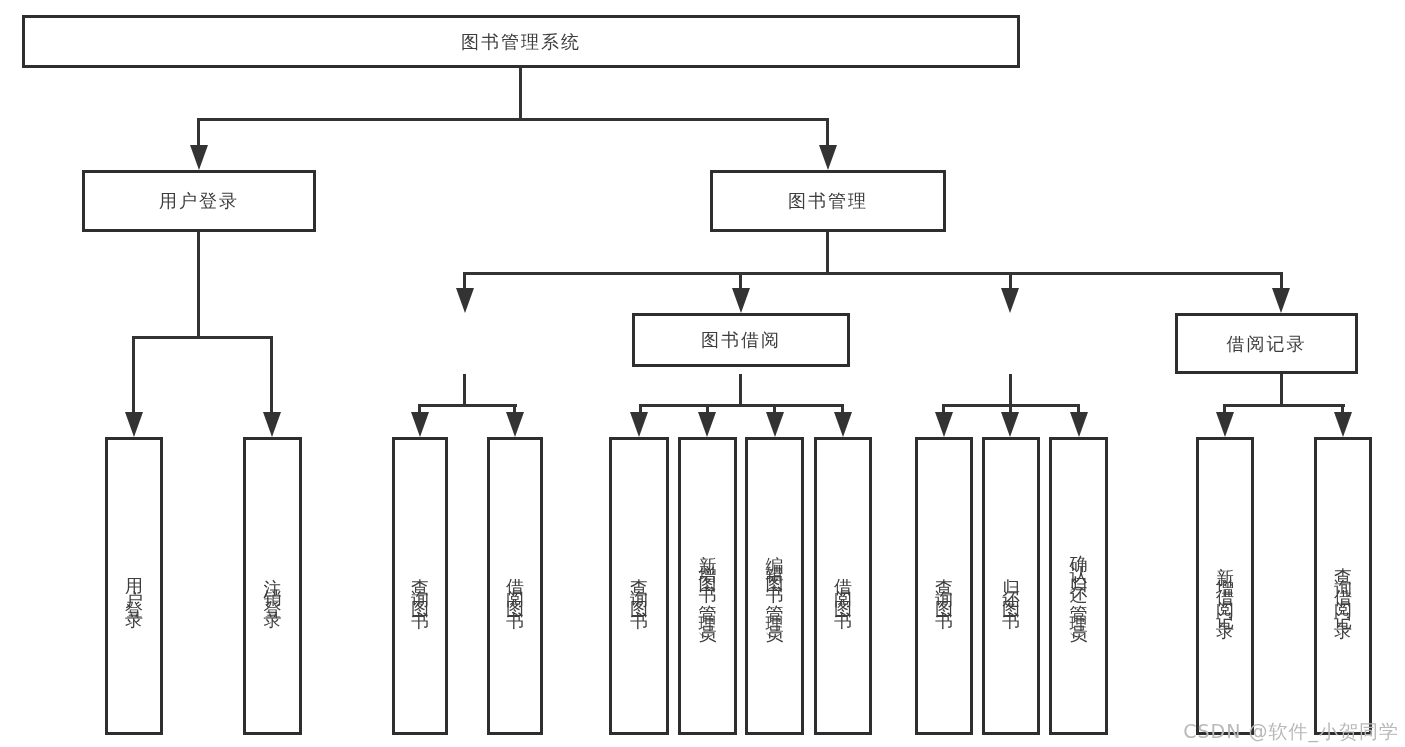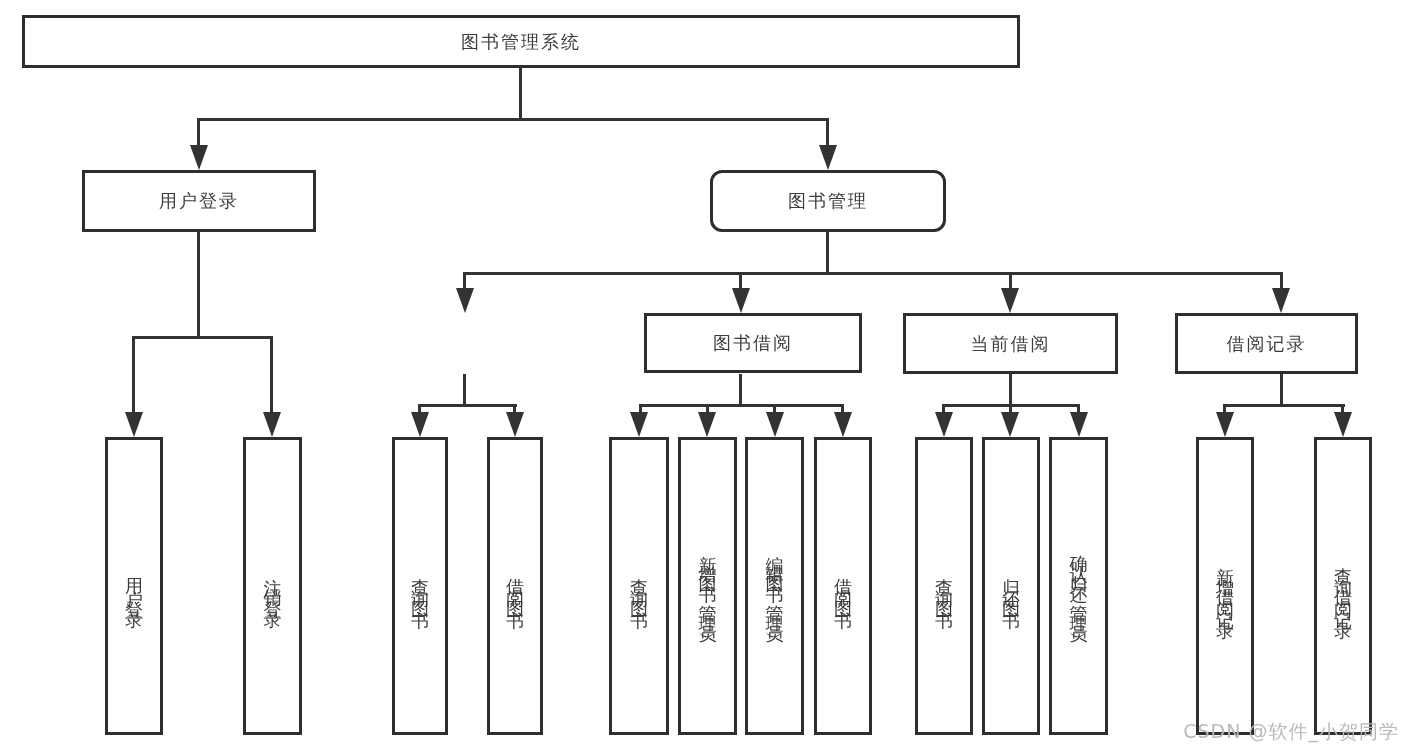--- a/index.html
+++ b/index.html
@@ -22,23 +22,23 @@
   .carrow{position:absolute;width:0;height:0;
     border-left:9px solid transparent;border-right:9px solid transparent;
     border-top:25px solid var(--line);}
   
   .node{position:absolute;box-sizing:border-box;
     border:3px solid var(--border);background:#fff;
     display:flex;align-items:center;justify-content:center;
     color:var(--text);font-size:18px;letter-spacing:2px;white-space:nowrap;}
   .root{left:22px;top:15px;width:998px;height:53px;}
   .n-user-login{left:82px;top:170px;width:234px;height:62px;}
-  .n-book-mgmt{left:710px;top:170px;width:236px;height:62px;border-radius:12px;}
+  .n-book-mgmt{left:710px;top:170px;width:236px;height:62px;}
   .n-new-book{left:363px;top:313px;width:204px;height:61px;}
-  .n-book-borrow{left:632px;top:313px;width:218px;height:60px;margin-left:12px;}
+  .n-book-borrow{left:632px;top:313px;width:218px;height:54px;}
   .n-current-borrow{left:903px;top:313px;width:215px;height:61px;}
   .n-borrow-records{left:1175px;top:313px;width:183px;height:61px;}
   
   .leaf{position:absolute;box-sizing:border-box;top:437px;height:298px;
     border:3px solid var(--border);background:#fff;
     display:flex;align-items:center;justify-content:center;
     color:var(--text);font-size:18px;}
   .leaf span{writing-mode:vertical-rl;text-orientation:mixed;
     letter-spacing:11px;line-height:1;}
   .leaf.long span{letter-spacing:10px;}
@@ -112,21 +112,20 @@
       <div class="carrow" style="left: 1216px; top: 412px;"></div>
       <div class="carrow" style="left: 1334px; top: 412px;"></div>
     </div>
 
   <div class="node root">图书管理系统</div>
 
   <div class="node n-user-login">用户登录</div>
   <div class="node n-book-mgmt">图书管理</div>
 
   <div class="node n-book-borrow">图书借阅</div>
-  <div class="node n-current-borrow">当前借阅</div>
   <div class="node n-borrow-records">借阅记录</div>
 
   <div class="leaf lf0">
     <span>用户登录</span>
     </div>
   <div class="leaf lf1">
     <span>注销登录</span>
     </div>
 
   <div class="leaf lf2">

